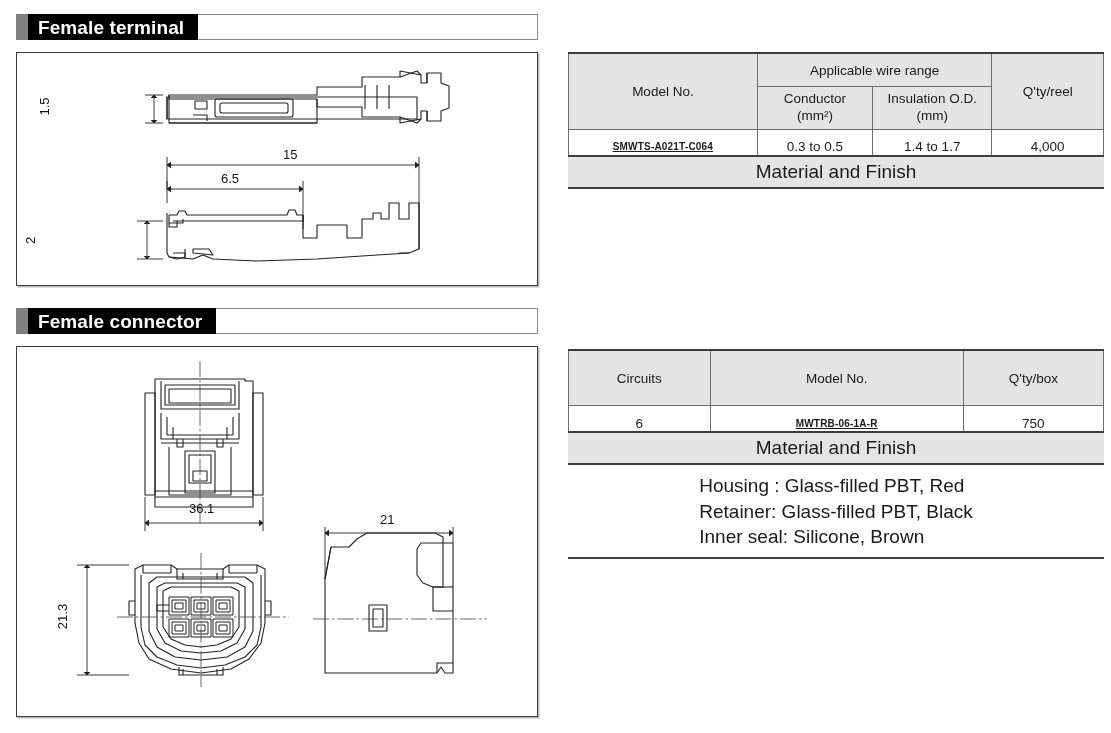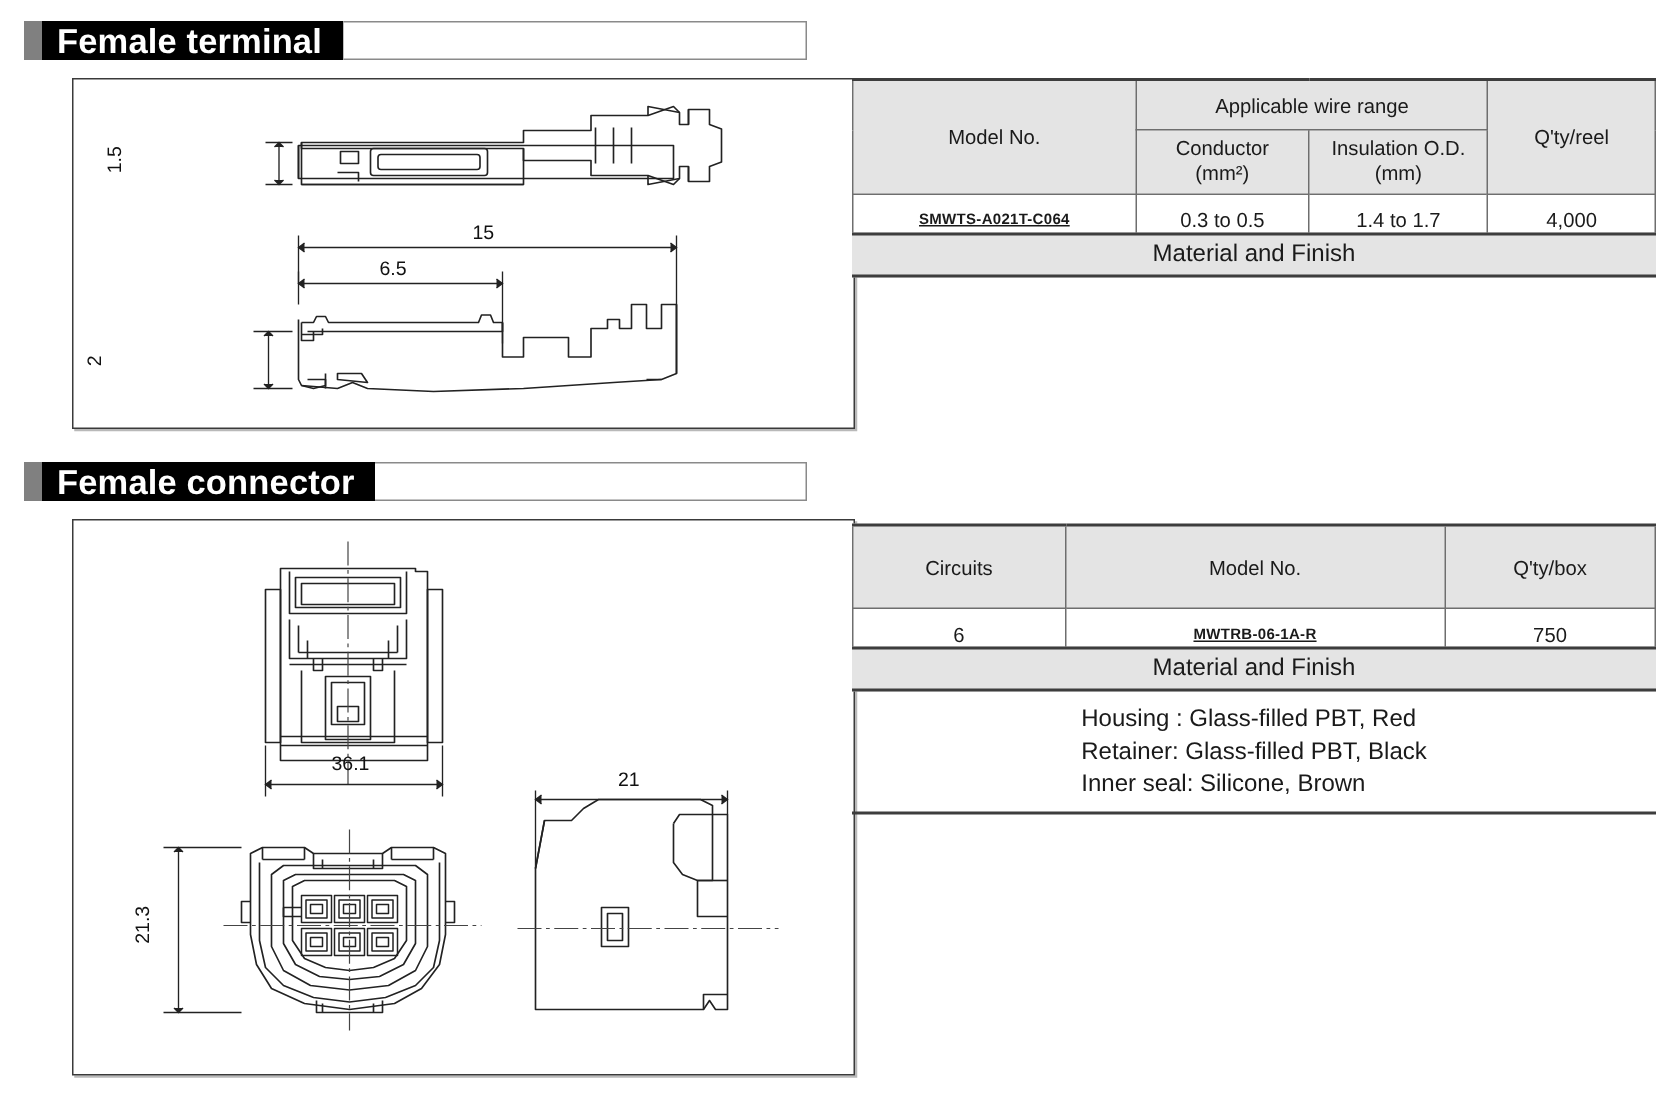--- a/index.html
+++ b/index.html
@@ -5,39 +5,39 @@
   html,body{margin:0;padding:0;background:#ffffff;}
   body{width:1111px;height:733px;position:relative;
        font-family:"Liberation Sans","DejaVu Sans",sans-serif;
        color:#1a1a1a;-webkit-font-smoothing:antialiased;}
 
   
   .sec-head{position:absolute;height:26px;display:flex;align-items:stretch;}
   .sec-head .tab{width:12px;background:#808080;}
   .sec-head .blk{background:#000000;display:flex;align-items:center;
                  padding:0 14px 0 10px;}
-  .sec-head .blk span{color:#ffffff;font-size:23px;font-weight:bold;
+  .sec-head .blk span{color:#ffffff;font-size:19px;font-weight:bold;
                       letter-spacing:.1px;line-height:1;}
   .sec-head .rail{flex:1;background:#ffffff;border:1px solid #8a8a8a;
                   border-left:none;box-sizing:border-box;}
 
   
   .panel{position:absolute;background:#ffffff;border:1px solid #3a3a3a;
-         box-shadow:1.5px 1.5px 0 0 #b9b9b9;box-sizing:border-box;margin-left:32px;}
+         box-shadow:1.5px 1.5px 0 0 #b9b9b9;box-sizing:border-box;}
 
   
   table.spec{position:absolute;border-collapse:collapse;
              font-size:13.5px;background:#ffffff;}
   table.spec td,table.spec th{border:1px solid #6e6e6e;text-align:center;
              vertical-align:middle;padding:4px 6px;font-weight:normal;}
   table.spec .hd{background:#e4e4e4;}
   table.spec .topline{border-top:2px solid #3d3d3d;}
   table.spec .botline{border-bottom:2px solid #3d3d3d;}
   table.spec .bold{font-weight:bold;font-size:10px;letter-spacing:.2px;text-decoration:underline;}
-  .matbox{position:absolute;font-size:16px;}
+  .matbox{position:absolute;font-size:19px;}
   .matbox .mh{background:#e4e4e4;border-top:2px solid #3d3d3d;
               border-bottom:2px solid #3d3d3d;text-align:center;padding:4px 0;}
   .matbox .mb{text-align:center;padding:8px 0 7px;
               border-bottom:2px solid #3d3d3d;line-height:1.35;}
   .matbox .mb.left{display:flex;justify-content:center;}
   .matbox .mb.left div{text-align:left;}
 
   
   .dim{position:absolute;font-size:13px;color:#111;}
   .dim.v{transform-origin:50% 50%;}

